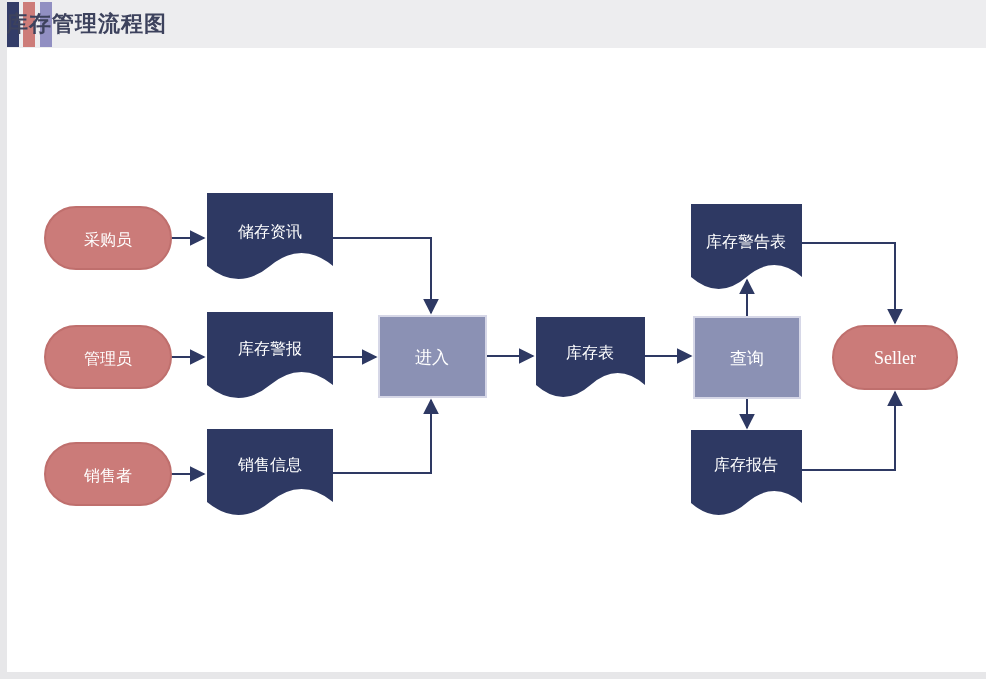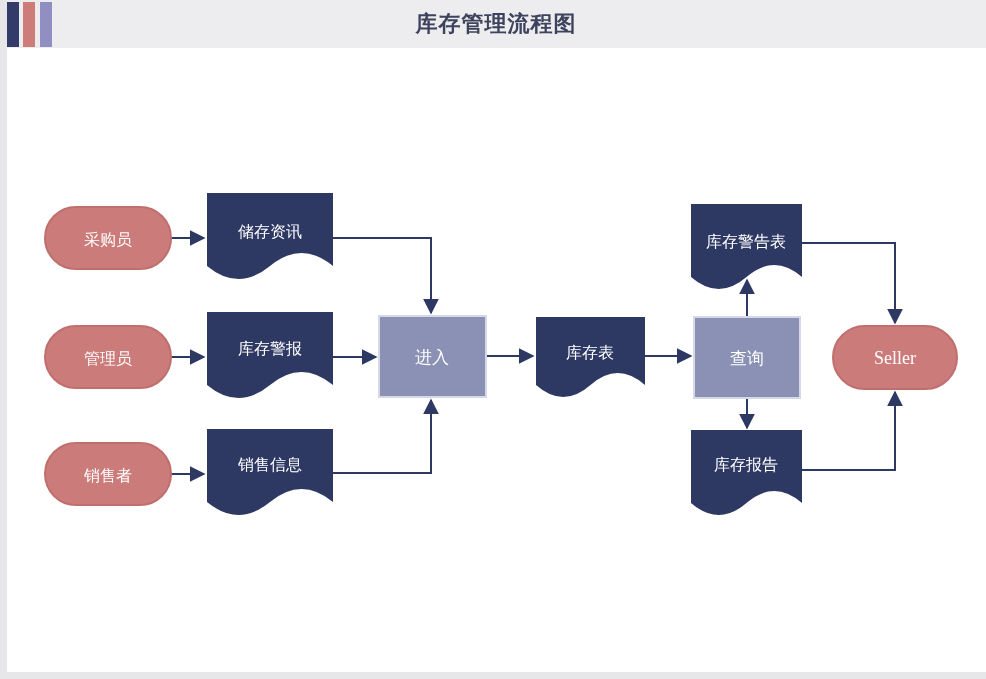--- a/index.html
+++ b/index.html
@@ -19,21 +19,21 @@
   .header {
     position: absolute; left: 6px; top: 0; width: 980px; height: 48px;
     background: #ededef;
   }
   .accent-bar { position: absolute; top: 2px; height: 45px; width: 12px; }
   .accent-bar.b1 { left: 1px;  background: #333c68; }
   .accent-bar.b2 { left: 17px; background: #cd7c79; }
   .accent-bar.b3 { left: 34px; background: #918fc2; }
   .page-title {
     position: absolute; left: 0; top: 0; width: 100%; height: 48px;
-    line-height: 48px; text-align: center;
+    line-height: 48px; text-align: left;
     font-size: 22px; font-weight: bold; color: #3d425d;
     letter-spacing: 1px;
   }
   svg.flow { position: absolute; left: 0; top: 0; }
   .doc   { fill: #2e3963; stroke: none; }
   .sq    { fill: #8b91b4; stroke: #d6d7e7; stroke-width: 2; }
   .pill  { fill: #cb7b79; stroke: #bf6f6d; stroke-width: 2; }
   .lbl   {
     fill: #ffffff; font-size: 16px;
     font-family: "Liberation Sans", sans-serif;

